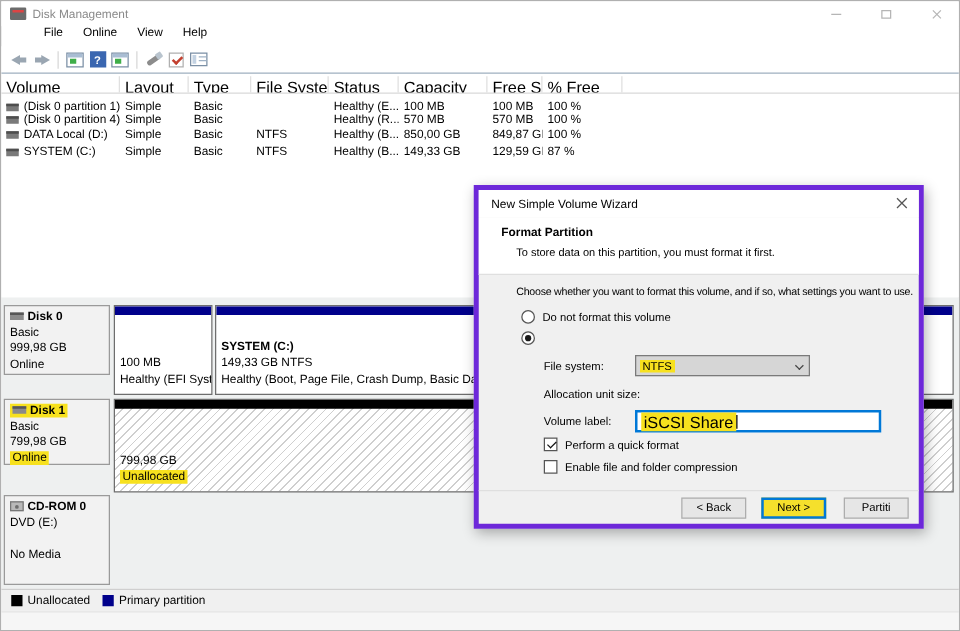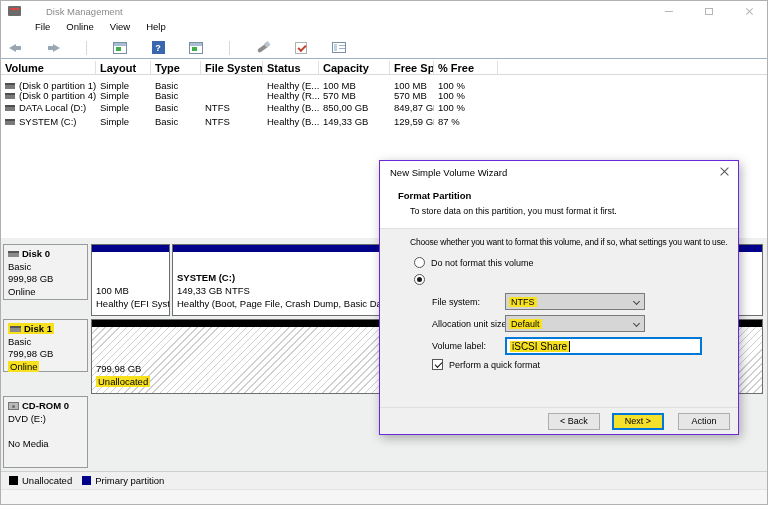--- a/index.html
+++ b/index.html
@@ -2,21 +2,21 @@
 <html><head>
 <meta charset="utf-8">
 <style>
   html,body{margin:0;padding:0;background:#cfcfcf;}
   *{box-sizing:border-box;}
   .win{
     position:relative;width:768px;height:505px;background:#ffffff;
     font-family:"Liberation Sans","DejaVu Sans",sans-serif;font-size:9.5px;color:#000;
     border:1px solid #b0b0b0;overflow:hidden;
   }
-  .abs{position:absolute;gap:20px;}
+  .abs{position:absolute;}
 
   
   .titlebar{left:0;top:0;width:768px;height:20px;background:#fff;display:flex;align-items:center;}
   .app-ico{width:13px;height:10px;margin:0 5px 0 7px;background:#6b6b6b;border-radius:1px;position:relative;}
   .app-ico::after{content:"";position:absolute;left:2px;top:2px;width:9px;height:2px;background:#d44;}
   .title-text{color:#8a8a8a;font-size:9.5px;}
   .caption-btns{margin-left:auto;display:flex;height:20px;}
   .cap-btn{width:40px;height:20px;display:flex;align-items:center;justify-content:center;}
   .glyph-min{width:8px;height:1px;background:#b5b5b5;}
   .glyph-max{width:8px;height:7px;border:1px solid #b5b5b5;}
@@ -46,21 +46,21 @@
   .wand-ico::after{content:"";position:absolute;right:-2px;top:-1px;width:5px;height:5px;background:#b9c4ce;border-radius:1px;}
   .checkdoc-ico{width:12px;height:12px;border:1px solid #b0b0b0;background:#fff;position:relative;}
   .checkdoc-ico::after{content:"";position:absolute;left:2px;top:2px;width:6px;height:3px;border-left:2px solid #c3402f;border-bottom:2px solid #c3402f;transform:rotate(-45deg);}
   .props-ico{width:14px;height:11px;border:1px solid #7b8fa5;background:#fff;position:relative;}
   .props-ico::before{content:"";position:absolute;left:1px;top:1px;width:3px;height:7px;background:#c3d2e2;}
   .props-ico::after{content:"";position:absolute;left:6px;top:2px;width:6px;height:1px;background:#9fb2c6;box-shadow:0 3px 0 #9fb2c6;}
 
   
   .vol-panel{left:0;top:57px;width:768px;height:180px;background:#fff;border-top:1px solid #9fb0c0;}
   .vt-header{position:absolute;left:0;top:2px;height:14px;display:flex;border-bottom:1px solid #d9d9d9;width:768px;}
-  .vt-hcell{border-right:1px solid #e0e0e0;padding:1px 0 0 4px;font-size:11px;overflow:hidden;white-space:nowrap;font-weight:bold;}
+  .vt-hcell{border-right:1px solid #e0e0e0;padding:1px 0 0 4px;font-size:13px;overflow:hidden;white-space:nowrap;}
   .vt-row{position:absolute;left:0;height:13px;display:flex;width:768px;}
   .vt-cell{padding:0 0 0 4px;font-size:9.5px;overflow:hidden;white-space:nowrap;display:flex;align-items:center;}
   .vol-ico{width:10px;height:6px;background:#7a7a7a;border-top:2px solid #4e4e4e;margin-right:4px;flex:none;}
 
   
   .graph{left:0;top:237px;width:768px;height:233px;background:#eef0f0;}
   .disk-row{position:absolute;left:2px;}
   .disk-label{position:absolute;left:0;top:0;width:85px;border:1px solid #9a9a9a;background:#f2f2f2;padding:3px 4px;line-height:12.5px;font-size:9.5px;}
   .disk-name{font-weight:bold;display:inline-block;}
   .disk-ico{display:inline-block;width:11px;height:6px;background:#8a8a8a;border-top:2px solid #565656;margin-right:3px;vertical-align:middle;}
@@ -74,37 +74,37 @@
   .part-text{position:absolute;left:4px;bottom:5px;line-height:13px;font-size:9.5px;white-space:nowrap;}
   .hatch{background:repeating-linear-gradient(135deg,#ffffff 0 4px,#cfcfcf 4px 5px);}
 
   
   .legend{left:0;top:470px;width:768px;height:18px;background:#f0f0f0;border-top:1px solid #cfcfcf;display:flex;align-items:center;padding-left:8px;gap:10px;}
   .leg-item{display:flex;align-items:center;gap:4px;font-size:9.5px;}
   .leg-sq{width:9px;height:9px;}
   .status-strip{left:0;top:488px;width:768px;height:17px;background:#f6f6f6;border-top:1px solid #e3e3e3;}
 
   
-  .dialog{left:378px;top:159px;width:360px;height:275px;background:#f0f0f0;border:1px solid #6d28d9;
+  .dialog{left:378px;top:147px;width:360px;height:275px;background:#f0f0f0;border:4px solid #6d28d9;
     box-shadow:2px 3px 10px rgba(0,0,0,0.3);z-index:10;}
   .dlg-title{position:absolute;left:0;top:0;width:100%;height:22px;background:#fff;display:flex;align-items:center;padding-left:10px;font-size:9.5px;}
   .dlg-close{position:absolute;right:8px;top:5px;width:11px;height:11px;}
   .dlg-close::before,.dlg-close::after{content:"";position:absolute;left:5px;top:0;width:1px;height:11px;background:#555;}
   .dlg-close::before{transform:rotate(45deg);}.dlg-close::after{transform:rotate(-45deg);}
   .dlg-header{position:absolute;left:0;top:22px;width:100%;height:46px;background:#fff;border-bottom:1px solid #dfdfdf;}
   .dlg-heading{position:absolute;left:18px;top:7px;font-weight:bold;font-size:9.5px;}
   .dlg-sub{position:absolute;left:30px;top:23px;font-size:8.8px;}
   .dlg-instruction{position:absolute;left:30px;top:76px;font-size:8.5px;letter-spacing:-0.2px;white-space:nowrap;}
   .radio-row{position:absolute;left:34px;display:flex;align-items:center;gap:6px;font-size:9px;}
   .radio{width:11px;height:11px;border:1px solid #555;border-radius:50%;background:#fff;position:relative;flex:none;}
   .radio.sel::after{content:"";position:absolute;left:2px;top:2px;width:5px;height:5px;border-radius:50%;background:#1a1a1a;}
   .field-label{position:absolute;left:52px;font-size:9px;}
   .combo{position:absolute;left:125px;width:140px;height:17px;background:#d6d6d6;border:1px solid #7a7a7a;display:flex;align-items:center;padding-left:3px;font-size:9px;}
   .combo .chev{position:absolute;right:5px;top:5px;width:5px;height:5px;border-right:1px solid #444;border-bottom:1px solid #444;transform:rotate(45deg);}
-  .textbox{position:absolute;left:125px;width:197px;height:18px;background:#fff;border:2px solid #0078d7;display:flex;align-items:center;padding-left:3px;font-size:10px;}
+  .textbox{position:absolute;left:125px;width:197px;height:18px;background:#fff;border:2px solid #0078d7;display:flex;align-items:center;padding-left:3px;font-size:13px;}
   .caret{width:1px;height:11px;background:#000;}
   .chk-row{position:absolute;left:52px;display:flex;align-items:center;gap:6px;font-size:9px;}
   .chk{width:11px;height:11px;border:1px solid #555;background:#fff;position:relative;flex:none;}
   .chk.on::after{content:"";position:absolute;left:2px;top:2px;width:6px;height:3px;border-left:1.5px solid #111;border-bottom:1.5px solid #111;transform:rotate(-45deg);}
   .dlg-footer{position:absolute;left:0;bottom:0;width:100%;height:27px;border-top:1px solid #dfdfdf;display:flex;align-items:center;justify-content:flex-end;padding-right:8px;}
   .btn{width:52px;height:17px;background:#e6e6e6;border:1px solid #adadad;display:flex;align-items:center;justify-content:center;font-size:9px;}
   .btn-next{background:#f5e02c;border:2px solid #0078d7;margin:0 14px 0 12px;}
 </style>
 </head>
 <body>
@@ -324,36 +324,36 @@
       <span class="radio sel"></span>
     </div>
 
     <div class="field-label" style="top:136px">File system:</div>
     <div class="combo" style="top:132px">
       <span class="hl">NTFS</span>
       <span class="chev"></span>
     </div>
 
     <div class="field-label" style="top:158px">Allocation unit size:</div>
-    <div class="combo" style="top:154px">
-      <span class="hl">Default</span>
-      <span class="chev"></span>
-    </div>
 
     <div class="field-label" style="top:180px">Volume label:</div>
     <div class="textbox" style="top:176px">
       <span class="hl">iSCSI Share</span>
       <span class="caret"></span>
     </div>
 
     <div class="chk-row" style="top:198px">
       <span class="chk on"></span>
       <span>Perform a quick format</span>
     </div>
+    <div class="chk-row" style="top:216px">
+      <span class="chk"></span>
+      <span>Enable file and folder compression</span>
+    </div>
 
     <div class="dlg-footer">
       <div class="btn">&lt; Back</div>
       <div class="btn btn-next">Next &gt;</div>
-      <div class="btn">Action</div>
+      <div class="btn">Partiti</div>
     </div>
   </div>
 
 </div>
 
 </body></html>

